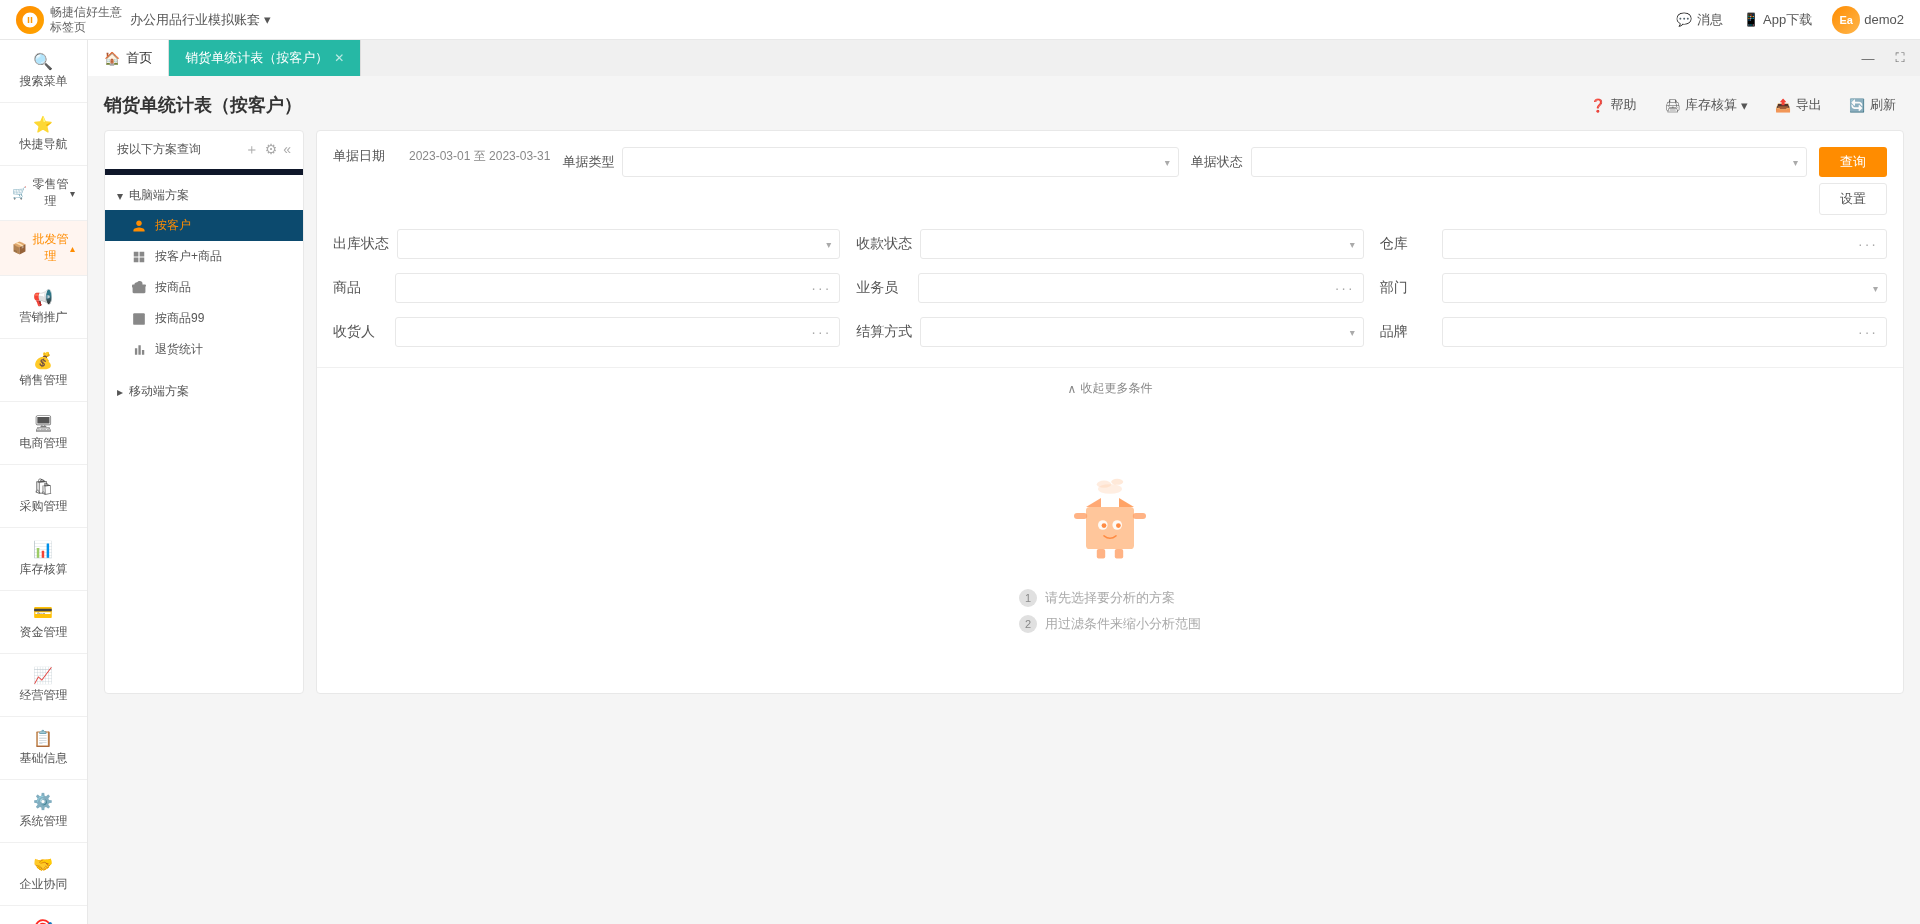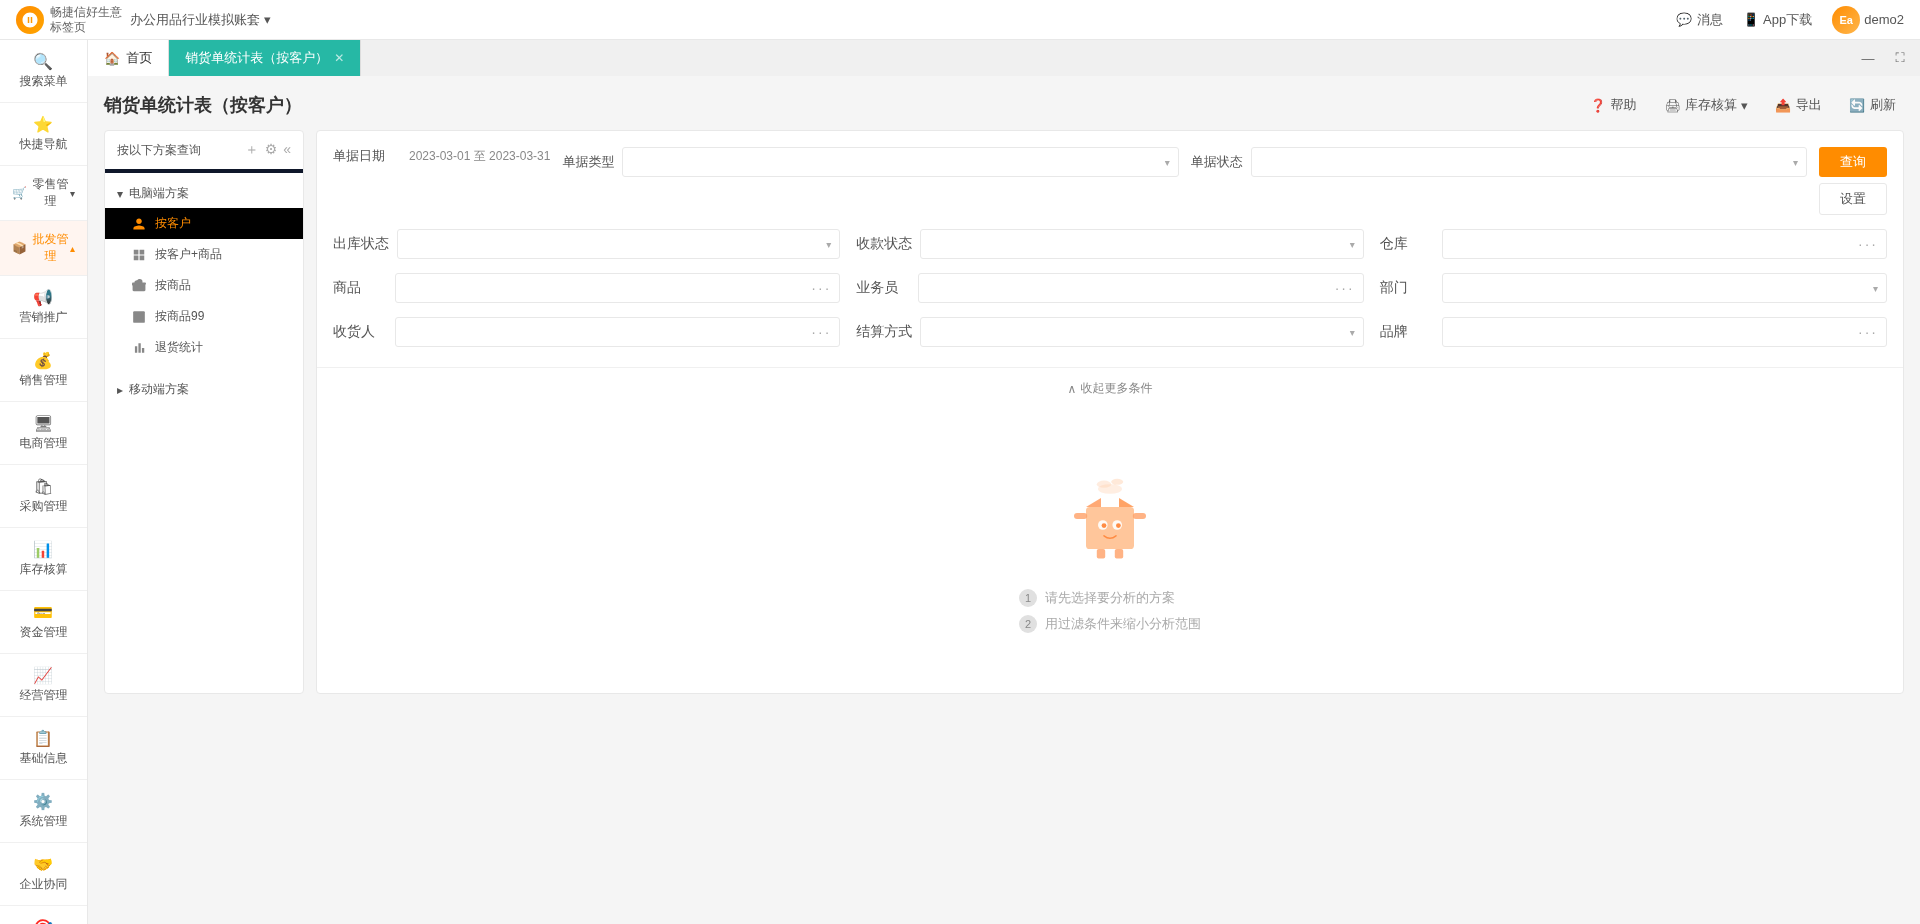--- a/index.html
+++ b/index.html
@@ -217,23 +217,22 @@
       width: 200px;
       background: #fff;
       border-radius: 4px;
       border: 1px solid #e8e8e8;
       flex-shrink: 0;
       overflow: hidden;
     }
     .scheme-header {
       padding: 10px 12px;
       display: flex;
-      align-items: center;
       justify-content: space-between;
-      border-bottom: 4px solid #0f172a;
+      border-bottom: 6px solid #0f172a;
       font-size: 12px;
       color: #555;
     }
     .scheme-header-title { font-weight: 500; }
     .scheme-header-icons {
       display: flex;
       gap: 6px;
     }
     .scheme-icon-btn {
       cursor: pointer;
@@ -258,21 +257,21 @@
       display: flex;
       align-items: center;
       gap: 8px;
       padding: 7px 12px 7px 26px;
       font-size: 12px;
       color: #555;
       cursor: pointer;
     }
     .scheme-item.active {
       color: #ff8c00;
-      background: #000000;
+      background: #0c4a6e;
     }
     .scheme-item-icon {
       width: 16px;
       height: 16px;
       display: flex;
       align-items: center;
       justify-content: center;
       font-size: 12px;
       color: #888;
     }

